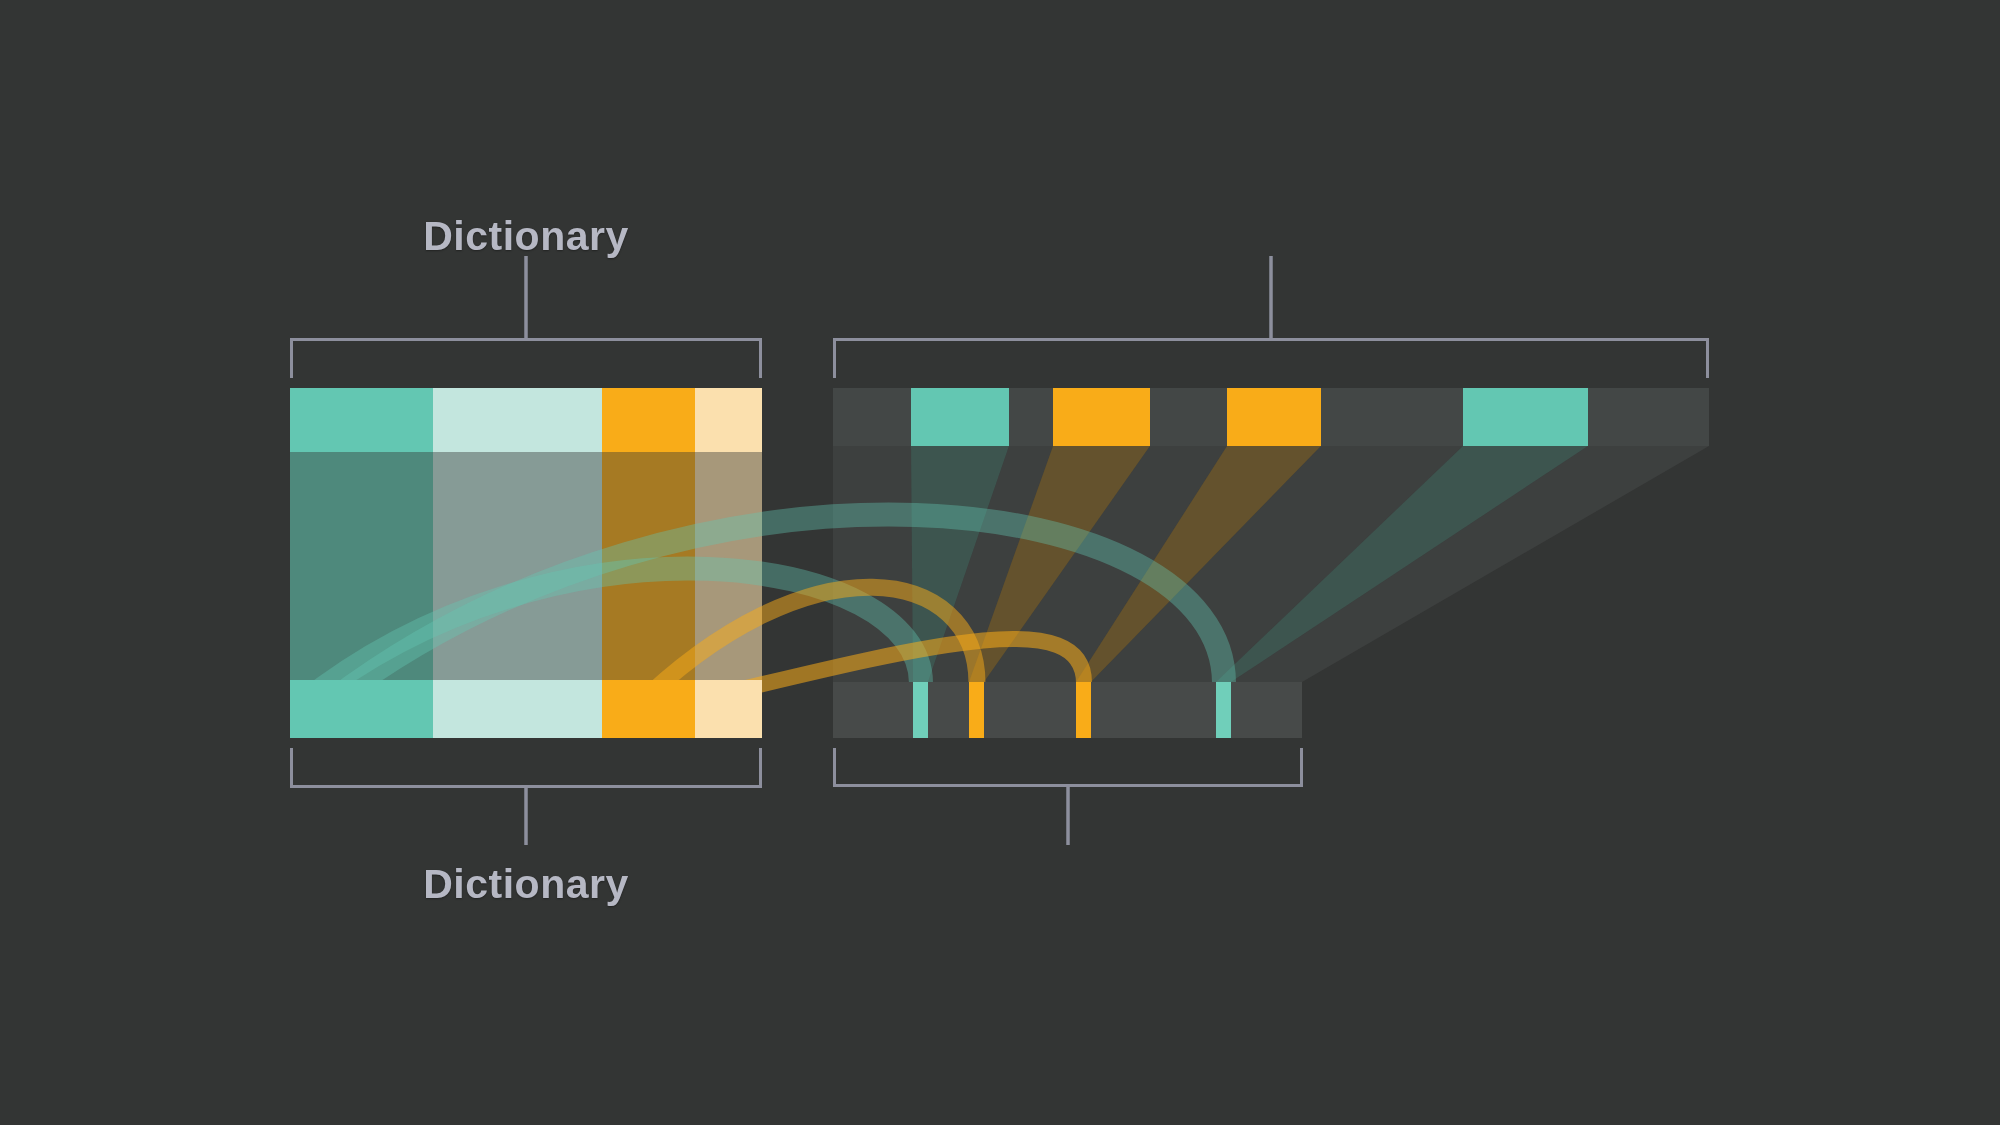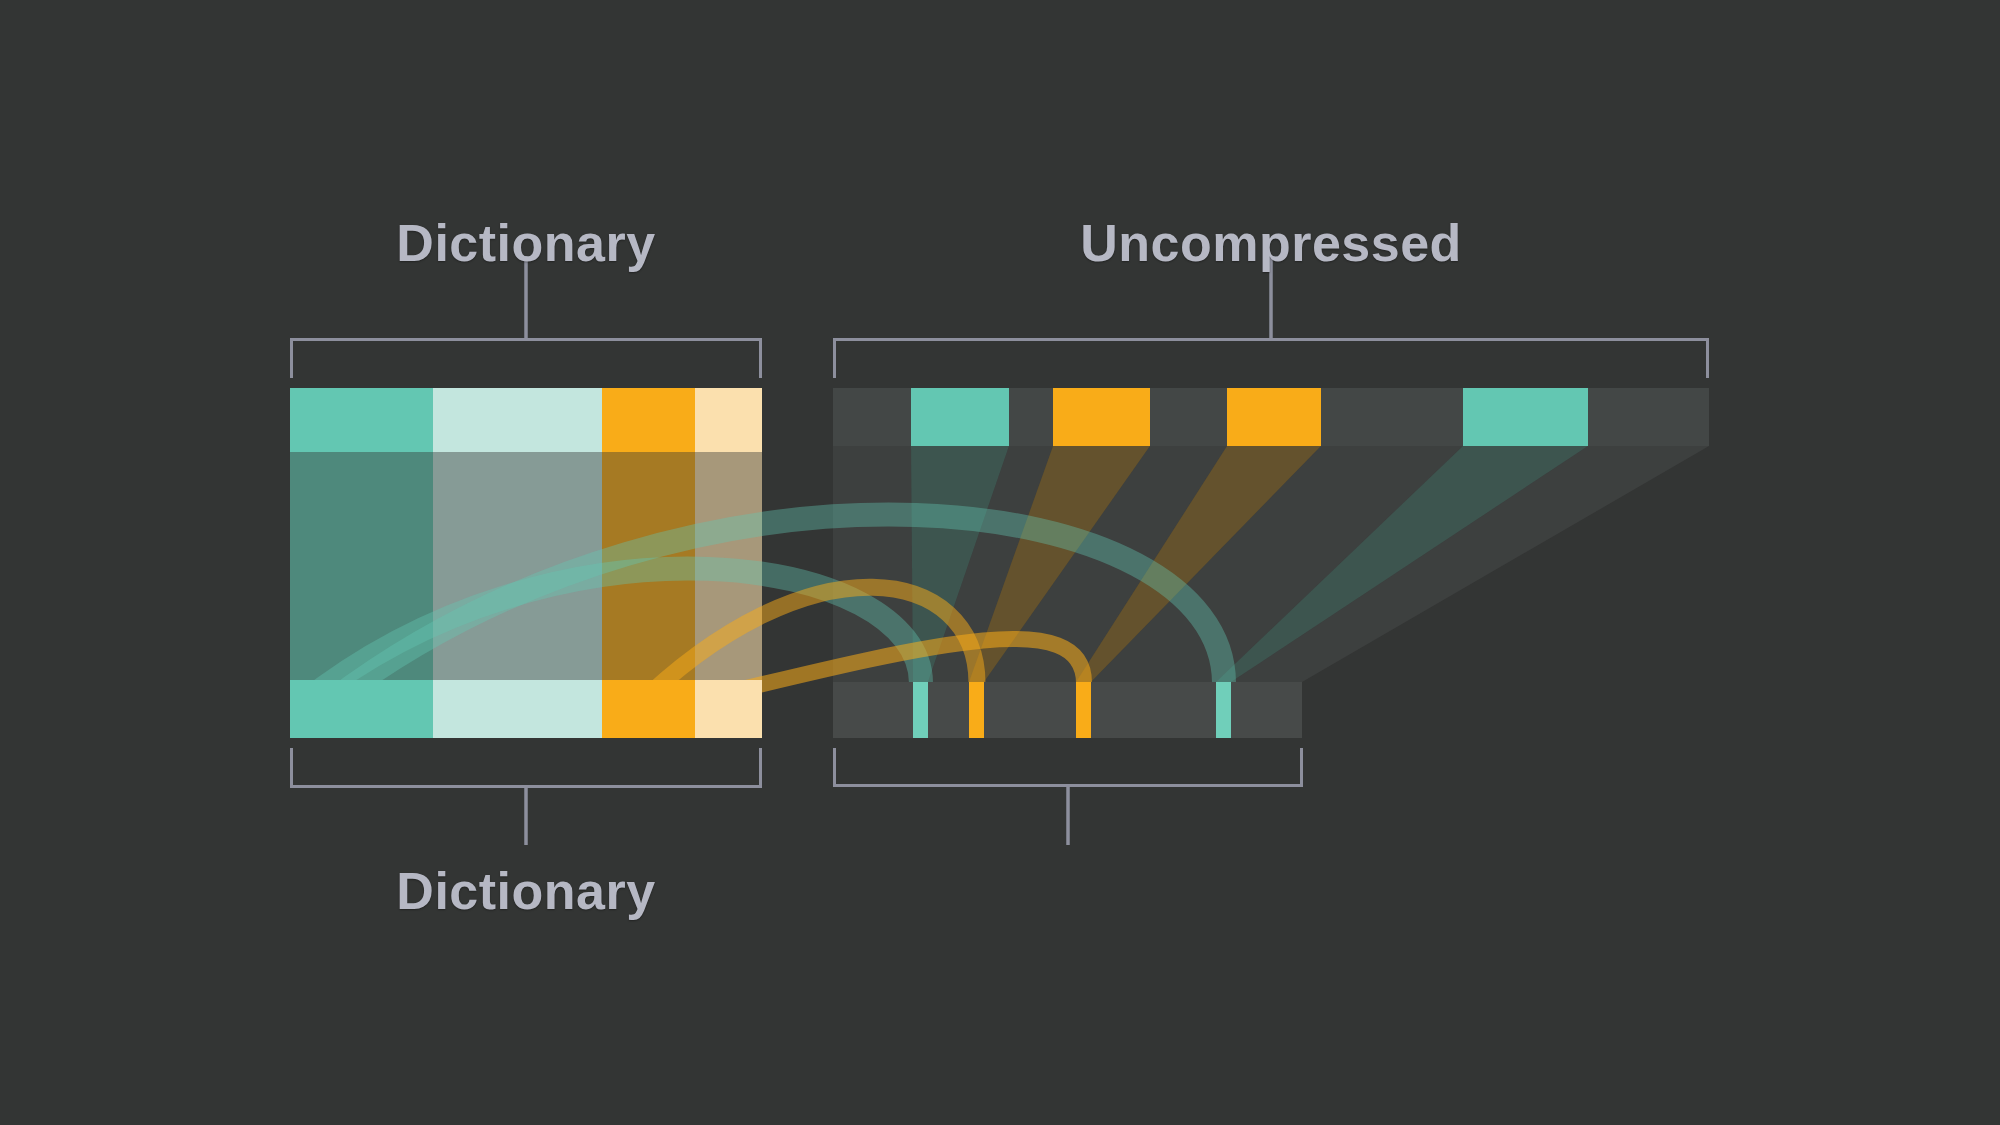--- a/index.html
+++ b/index.html
@@ -1,20 +1,20 @@
 <!DOCTYPE html>
 <html><head>
 <meta charset="utf-8">
 <style>
   html,body{margin:0;padding:0;background:#333534;}
   .stage{position:relative;width:2000px;height:1125px;background:#333534;overflow:hidden;
          font-family:"Liberation Sans", sans-serif;}
   .stage svg{position:absolute;left:0;top:0;}
   .diagram-label{position:absolute;transform:translateX(-50%);color:#B6B8C4;
-    font-size:52px;font-weight:700;letter-spacing:.5px;white-space:nowrap;
+    font-size:41px;font-weight:700;letter-spacing:.5px;white-space:nowrap;
     text-shadow:0 1px 2px rgba(0,0,0,.35);}
 </style>
 </head>
 <body>
 
 <div class="stage">
 
 <svg width="2000" height="1125" viewBox="0 0 2000 1125">
 
   <g>
@@ -79,16 +79,15 @@
     <path d="M 1271,256 V 338" stroke-width="3.5" stroke="#8D8F9D"></path>
     <path d="M 834.5,378 V 339.5 H 1707.5 V 378" stroke="#8D8F9D"></path>
     <path d="M 291.5,748 V 786.5 H 760.5 V 748" stroke="#8D8F9D"></path>
     <path d="M 526,788 V 845" stroke-width="3.5" stroke="#8D8F9D"></path>
     <path d="M 834.5,748 V 785.5 H 1301.5 V 748" stroke="#8D8F9D"></path>
     <path d="M 1068,787 V 845" stroke-width="3.5" stroke="#8D8F9D"></path>
   </g>
 </svg>
 
 <div class="diagram-label" style="left:526px;top:213px;">Dictionary</div>
-<div class="diagram-label" style="left:1271px;top:213px;">Uncompressed</div>
 <div class="diagram-label" style="left:526px;top:861px;">Dictionary</div>
 
 </div>
 
 </body></html>

